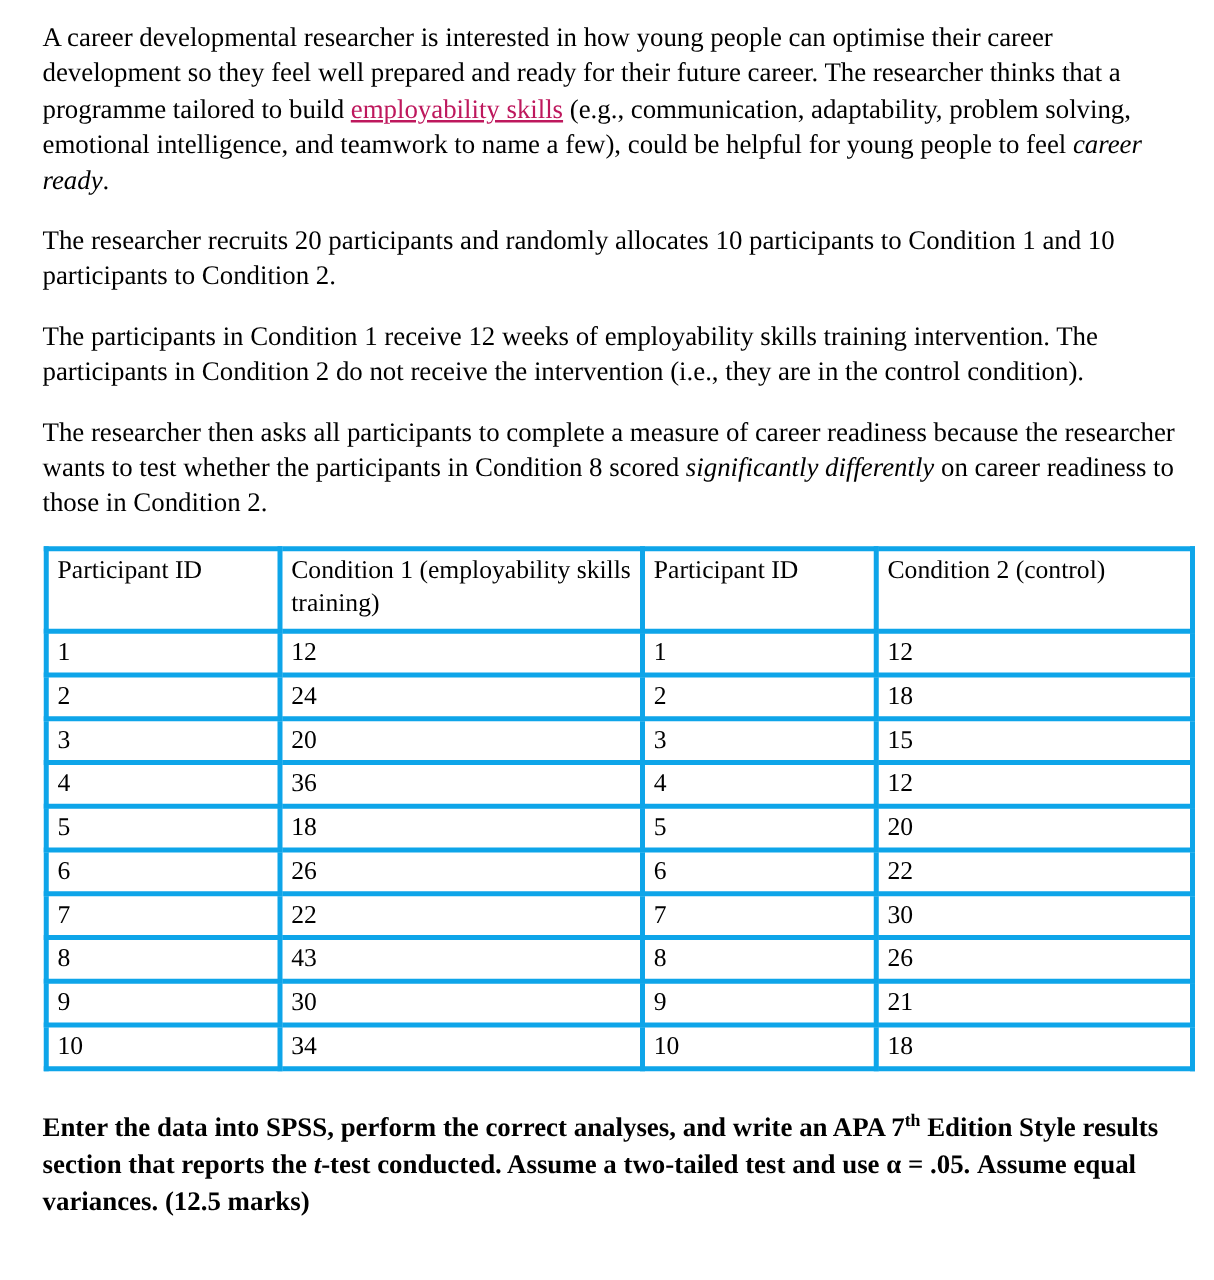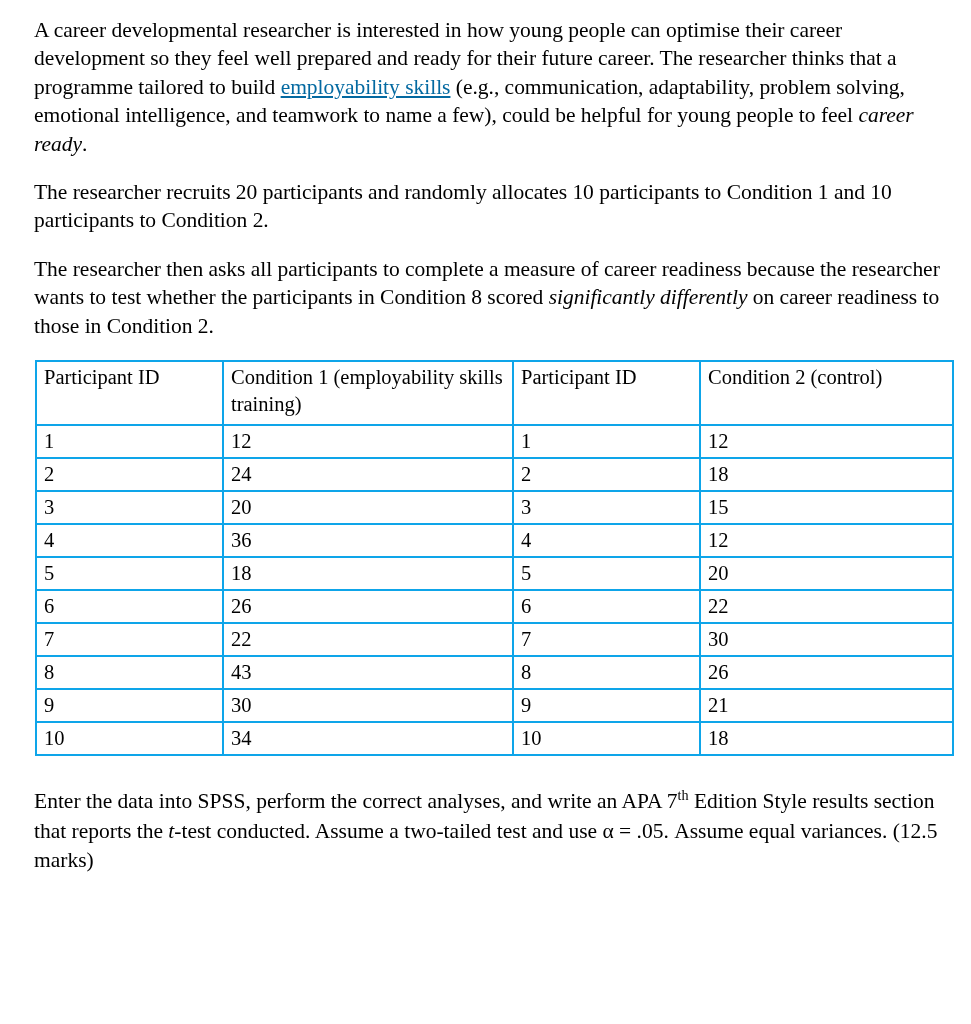--- a/index.html
+++ b/index.html
@@ -30,56 +30,56 @@
   }
   p.para:last-of-type {
     margin-bottom: 0;
   }
   .lead-in {
     margin: 0 0 13px 0;
     font-size: 21.5px;
     line-height: 28.4px;
   }
   a.doclink {
-    color: #0369a1;
+    color: #be185d;
     text-decoration: underline;
   }
   em {
     font-style: italic;
   }
   table.data-table {
     border-collapse: collapse;
     width: 917px;
     table-layout: fixed;
     margin: 0 0 0 1px;
     font-size: 20.5px;
   }
   table.data-table th,
   table.data-table td {
-    border: 2px solid #0ea5e9;
+    border: 4px solid #0ea5e9;
     text-align: left;
     vertical-align: top;
     font-weight: normal;
     padding: 2px 0 2px 7px;
     line-height: 27px;
     background: #ffffff;
   }
   table.data-table col.c1 { width: 187px; }
   table.data-table col.c2 { width: 290px; }
   table.data-table col.c3 { width: 187px; }
   table.data-table col.c4 { width: 253px; }
   table.data-table thead th {
     height: 58px;
   }
   table.data-table tbody td {
     height: 24px;
   }
   .closing {
     margin: 31px 0 0 0;
-    font-weight: normal;
+    font-weight: bold;
     font-size: 21.5px;
     line-height: 29.5px;
   }
   sup {
     font-size: 0.66em;
     vertical-align: super;
     line-height: 0;
   }
   .closing em {
     font-style: italic;
@@ -87,20 +87,21 @@
 </style>
 </head>
 <body>
 
 <div class="page">
 
   <p class="para"><span>A career developmental researcher is interested in how young people can optimise their career development so they feel well prepared and ready for their future career. The researcher thinks that a programme tailored to build </span><a class="doclink" href="#">employability skills</a><span> (e.g., communication, adaptability, problem solving, emotional intelligence, and teamwork to name a few), could be helpful for young people to feel </span><em>career ready</em><span>.</span></p>
 
   <p class="para">The researcher recruits 20 participants and randomly allocates 10 participants to Condition 1 and 10 participants to Condition 2.</p>
 
+  <p class="para">The participants in Condition 1 receive 12 weeks of employability skills training intervention. The participants in Condition 2 do not receive the intervention (i.e., they are in the control condition).</p>
 
   <p class="para"><span>The researcher then asks all participants to complete a measure of career readiness because the researcher wants to test whether the participants in Condition 8 scored </span><em>significantly differently</em><span> on career readiness to those in Condition 2.</span></p>
 
 
   <table class="data-table">
     <colgroup>
       <col class="c1">
       <col class="c2">
       <col class="c3">
       <col class="c4">

